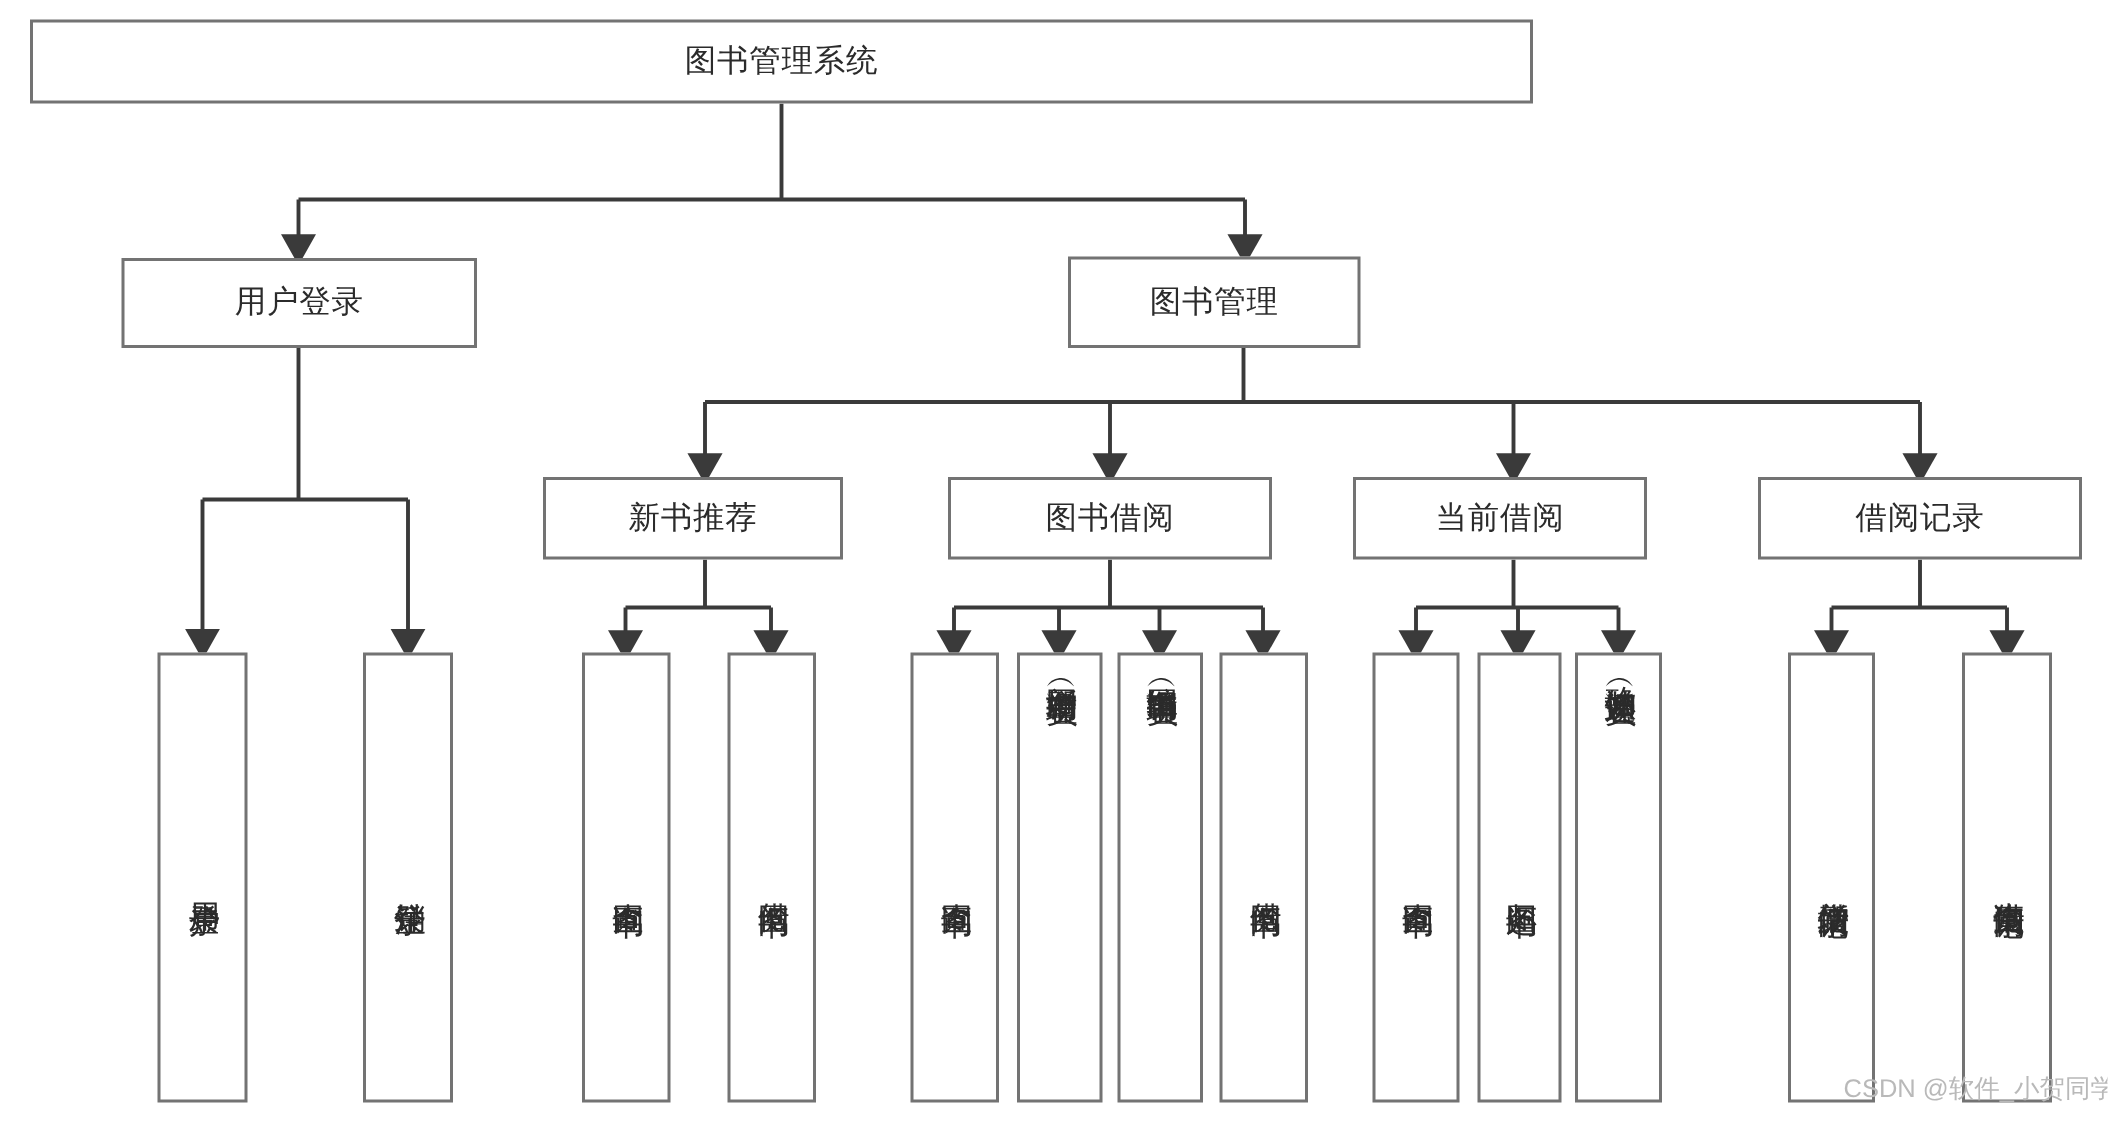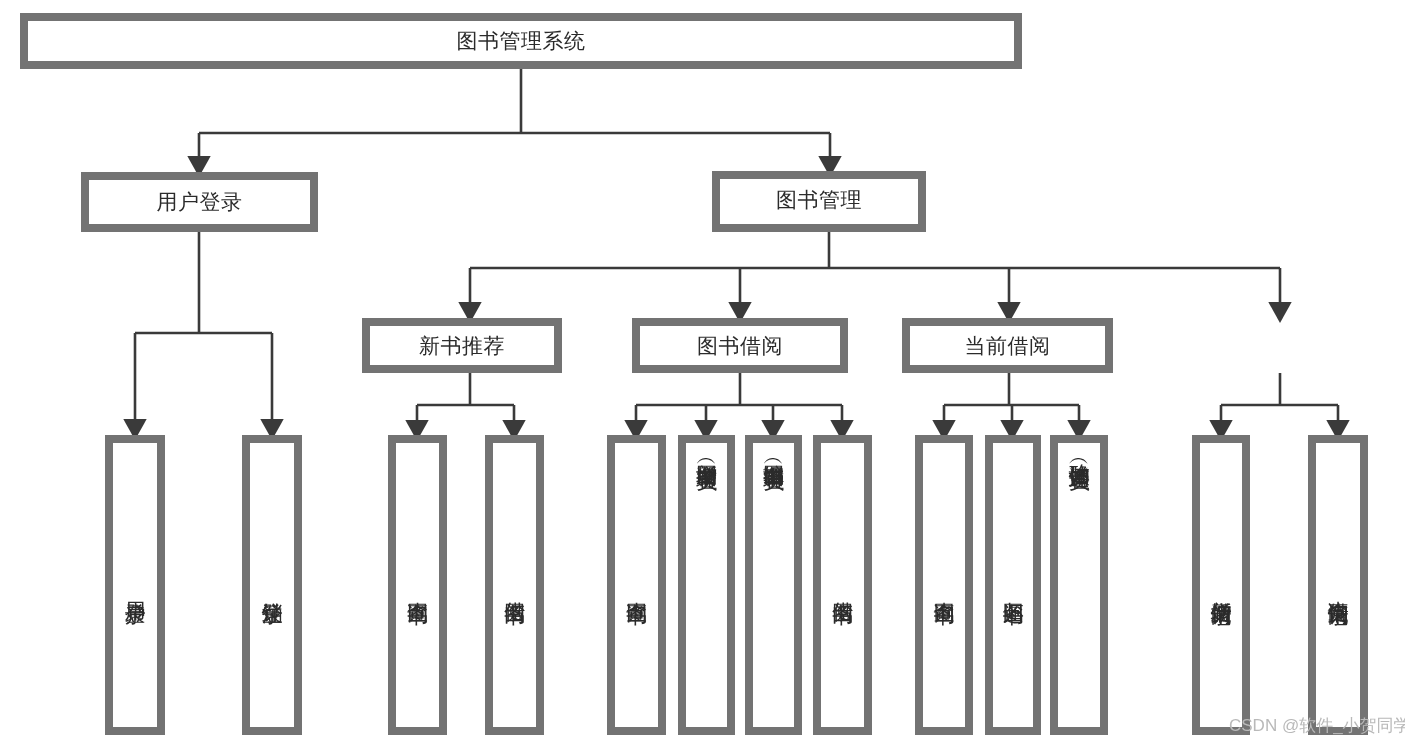--- a/index.html
+++ b/index.html
@@ -22,21 +22,21 @@
   #diagram-svg {
     position: absolute;
     left: 0;
     top: 0;
     width: 1405px;
     height: 747px;
   }
   .node-box {
     position: absolute;
     box-sizing: border-box;
-    border: 8px solid #737373;
+    border: 2px solid #737373;
     background: #ffffff;
     display: flex;
     align-items: center;
     justify-content: center;
     color: #2b2b2b;
   }
   .node-label {
     display: block;
     text-align: center;
     line-height: 1.12;
@@ -149,36 +149,39 @@
   </svg>
 
   <div class="node-box node-root node-horizontal" style="left:20px; top:13px; width:1002px; height:56px;">
     <span class="node-label">图书管理系统</span>
   </div>
 
   <div class="node-box node-horizontal" style="left:81px; top:172px; width:237px; height:60px;">
     <span class="node-label">用户登录</span>
   </div>
 
-  <div class="node-box node-horizontal" style="left:712px; top:171px; width:214px; height:61px;font-family:Liberation Mono, monospace;">
+  <div class="node-box node-horizontal" style="left:712px; top:171px; width:195px; height:61px;">
     <span class="node-label">图书管理</span>
   </div>
 
   <div class="node-box node-horizontal" style="left:362px; top:318px; width:200px; height:55px;">
     <span class="node-label">新书推荐</span>
   </div>
 
   <div class="node-box node-horizontal" style="left:632px; top:318px; width:216px; height:55px;">
     <span class="node-label">图书借阅</span>
   </div>
 
-  <div class="node-box node-horizontal" style="left:902px; top:318px; width:211px; height:55px;">
+  <div class="node-box node-horizontal" style="left:902px; top:318px; width:196px; height:55px;">
     <span class="node-label">当前借阅</span>
   </div>
 
+  <div class="node-box node-horizontal" style="left:1172px; top:318px; width:216px; height:55px;">
+    <span class="node-label">借阅记录</span>
+  </div>
 
   <div class="node-box node-vertical center-v" style="left:105px; top:435px; width:60px; height:300px;">
     <span class="node-label">用户登录</span>
   </div>
 
   <div class="node-box node-vertical center-v" style="left:242px; top:435px; width:60px; height:300px;">
     <span class="node-label">注销登录</span>
   </div>
 
   <div class="node-box node-vertical center-v" style="left:388px; top:435px; width:59px; height:300px;">

